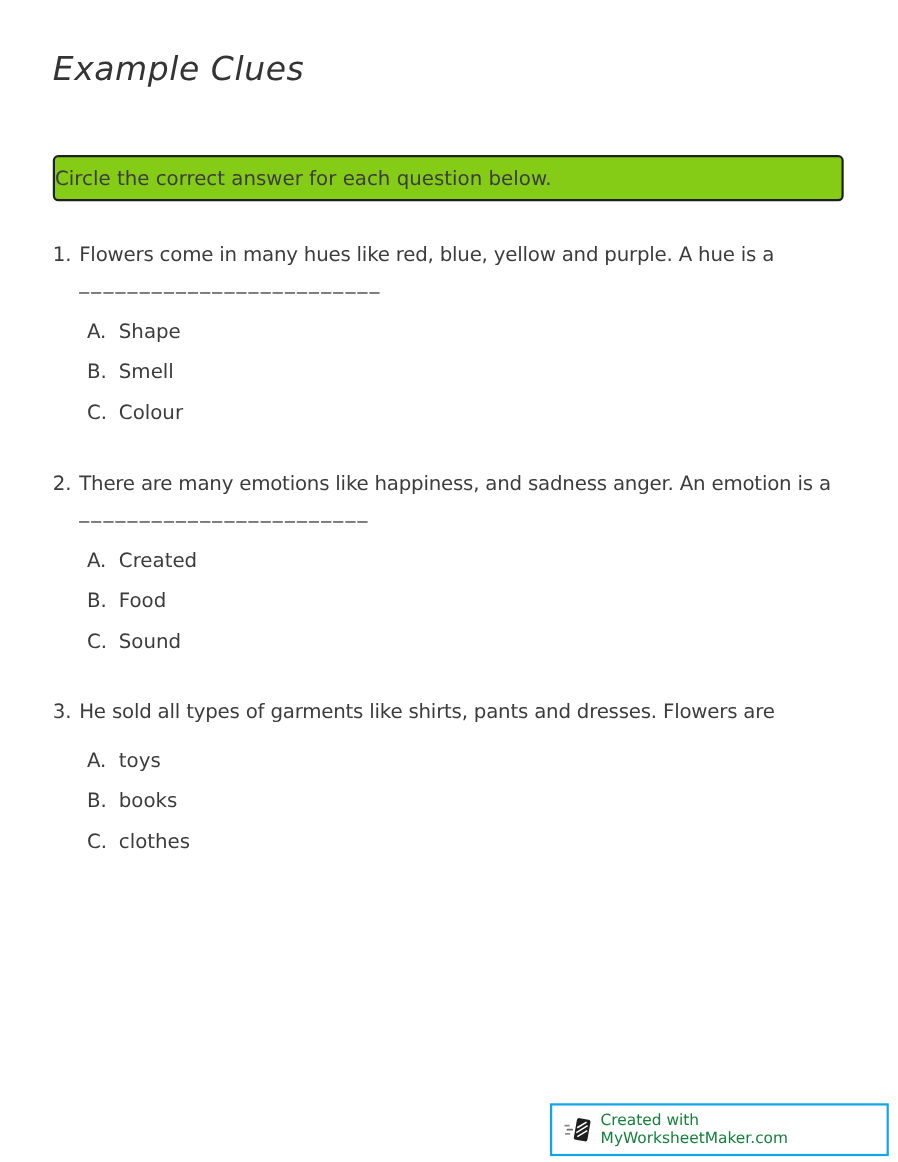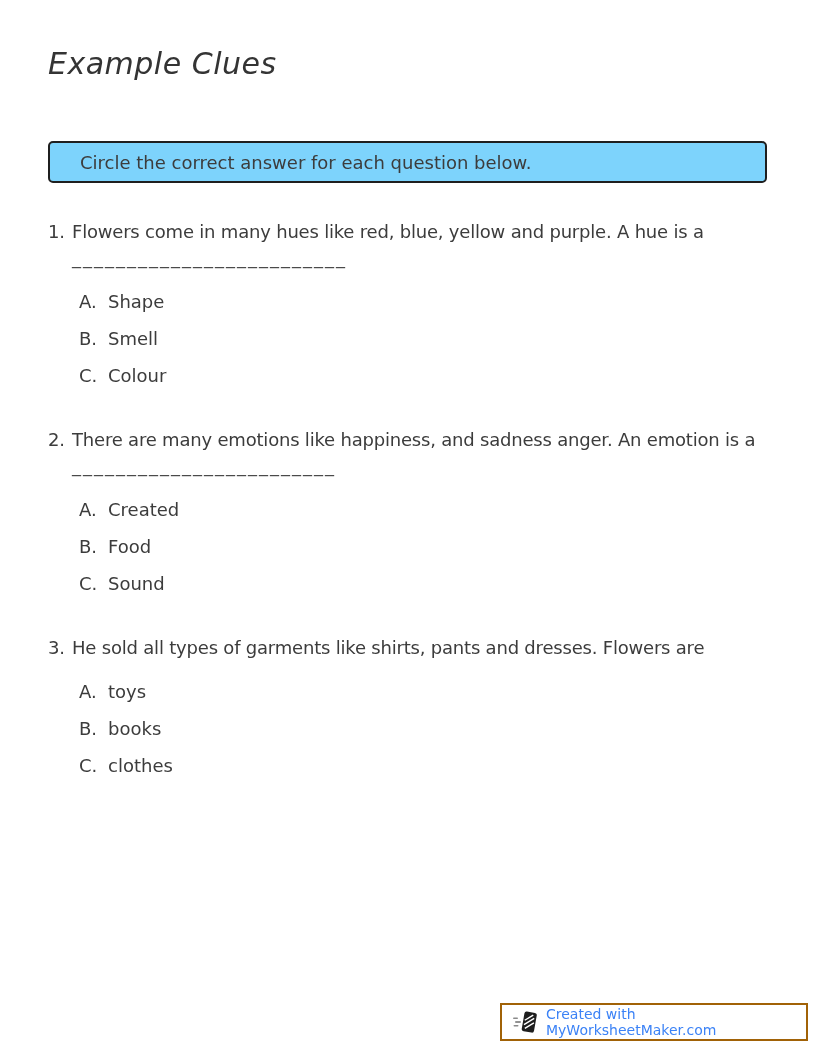--- a/index.html
+++ b/index.html
@@ -26,24 +26,24 @@
     position: absolute;
     left: 48px;
     top: 141px;
     width: 719px;
     height: 42px;
     box-sizing: border-box;
     border: 2px solid #1f1f1f;
     border-radius: 5px;
     display: flex;
     align-items: center;
-    padding: 0 30px;
+    padding: 0 0;
     font-size: 18px;
     color: #3c3c3c;
-    background: #7dd3fc;
+    background: #84cc16;
   }
   .question {
     position: absolute;
     left: 48px;
     width: 724px;
   }
   .q1 { top: 220px; }
   .q2 { top: 428px; }
   .q3 { top: 636px; }
   .q-line {
@@ -77,30 +77,30 @@
     display: flex;
     font-size: 18px;
     line-height: 23px;
   }
   .opt-letter { flex: 0 0 29px; }
   .footer-box {
     position: absolute;
     left: 500px;
     top: 1003px;
     width: 308px;
-    height: 38px;
+    height: 48px;
     box-sizing: border-box;
-    border: 2px solid #a16207;
+    border: 2px solid #0ea5e9;
     background: #ffffff;
     display: flex;
     align-items: center;
     gap: 8px;
     padding: 0 10px;
     font-size: 14px;
-    color: #3b82f6;
+    color: #15803d;
   }
   .footer-icon { flex: 0 0 auto; display: flex; align-items: center; }
 </style>
 </head>
 <body>
 
 <div class="page">
 
   <div class="title">Example Clues</div>
 

